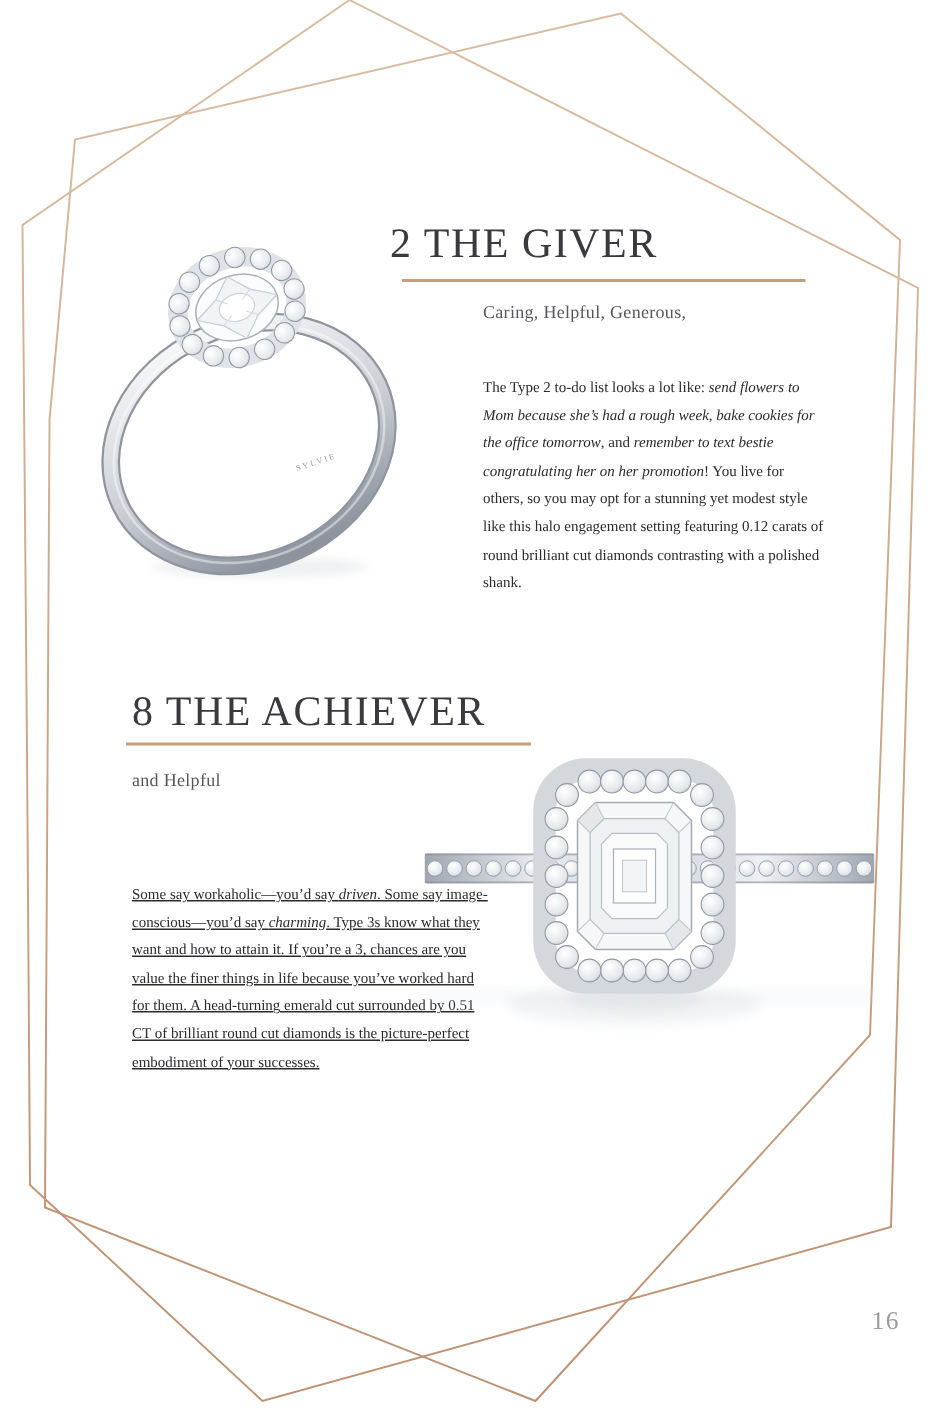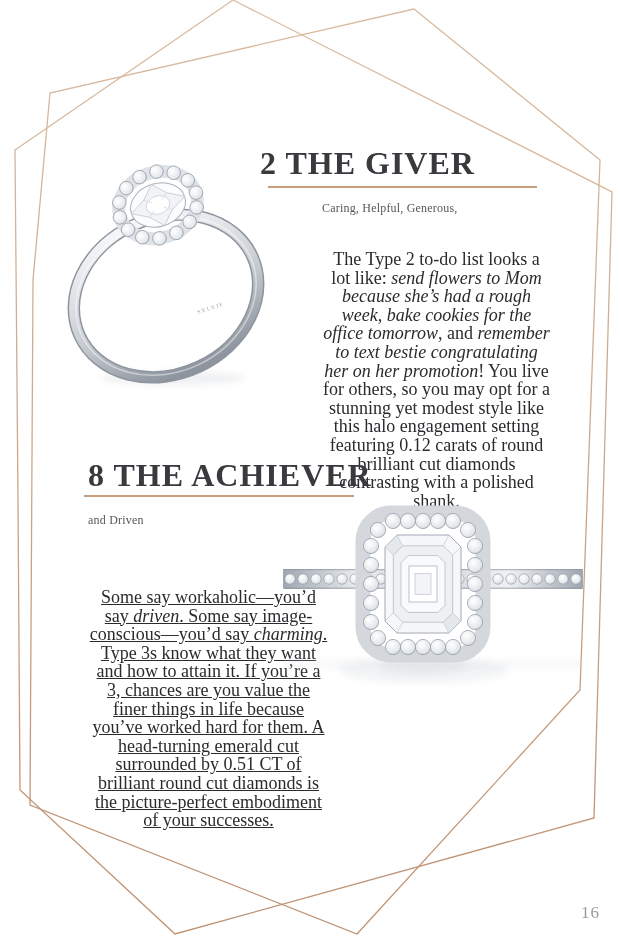--- a/index.html
+++ b/index.html
@@ -3,44 +3,44 @@
 <meta charset="utf-8">
 <style>
   html,body{margin:0;padding:0;background:#fff;}
   .page{
     position:relative;width:620px;height:940px;background:#fff;overflow:hidden;
     font-family:"Liberation Serif","DejaVu Serif",serif;
   }
   .abs{position:absolute;}
   .frame-svg{left:0;top:0;width:620px;height:940px;pointer-events:none;}
   h2.sec-heading{
-    margin:0;font-weight:bold;font-size:32px;line-height:28px;
+    margin:0;font-weight:normal;font-size:28px;line-height:28px;
     letter-spacing:1px;color:var(--heading-ink,#3a393e);white-space:nowrap;
   }
   .sec2-heading{left:260px;top:149px;}
   .sec3-heading{left:88px;top:461px;}
   .rule{height:2px;background:var(--accent-gold,#c79e7d);}
   .rule2{left:268px;top:186px;width:269px;}
   .rule3{left:84px;top:495px;width:270px;}
   .subtitle{
     font-size:12px;color:var(--subtitle-gray,#56565c);letter-spacing:.2px;
   }
   .subtitle2{left:322px;top:196px;line-height:24px;}
   .subtitle3{left:88px;top:507px;line-height:26px;}
   p.body-text{
-    margin:0;font-size:18px;line-height:18.6px;color:var(--body-ink,#2b2a2e);
-    text-align:center;
+    margin:0;font-size:10px;line-height:18.6px;color:var(--body-ink,#2b2a2e);
+    text-align:left;
   }
   .body2{left:322px;top:250px;width:229px;}
   .body3{left:88px;top:588px;width:241px;text-decoration:underline;}
   .it{font-style:italic;}
   .ring1-svg{left:48px;top:146px;width:262px;height:244px;}
   .ring2-svg{left:283px;top:488px;width:300px;height:215px;}
   .pageno{
-    right:20px;top:903px;font-size:17px;color:var(--page-number-gray,#9b9b9b);
+    right:20px;top:871px;font-size:17px;color:var(--page-number-gray,#9b9b9b);
     letter-spacing:1px;
   }
 </style>
 </head>
 <body>
 
 <div class="page">
 
   <svg class="abs frame-svg" viewBox="0 0 620 940">
     <defs>
@@ -107,21 +107,21 @@
     <div class="abs subtitle subtitle2">
       <div>Caring, Helpful, Generous,</div>
     </div>
     <p class="abs body-text body2"><span>The Type 2 to-do list looks a lot like: </span><span class="it">send flowers to Mom because she’s had a rough week, bake cookies for the office tomorrow</span><span>, and </span><span class="it">remember to text bestie congratulating her on her promotion</span><span>! You live for others, so you may opt for a stunning yet modest style like this halo engagement setting featuring 0.12 carats of round brilliant cut diamonds contrasting with a polished shank.</span></p>
   </section>
 
   <section>
     <h2 class="abs sec-heading sec3-heading">8 THE ACHIEVER</h2>
     <div class="abs rule rule3"></div>
     <div class="abs subtitle subtitle3">
-      <div>and Driven</div>
+      <div>and Helpful</div>
     </div>
     <p class="abs body-text body3"><span>Some say workaholic—you’d say </span><span class="it">driven</span><span>. Some say image-conscious—you’d say </span><span class="it">charming</span><span>. Type 3s know what they want and how to attain it. If you’re a 3, chances are you value the finer things in life because you’ve worked hard for them. A head-turning emerald cut surrounded by 0.51 CT of brilliant round cut diamonds is the picture-perfect embodiment of your successes.</span></p>
   </section>
 
   <svg class="abs ring2-svg" viewBox="0 0 300 215">
     <defs>
       <linearGradient id="bandGrad2" x1="0" y1="0" x2="1" y2="0">
         <stop offset="0" stop-color="#9fa6b0"></stop>
         <stop offset="0.25" stop-color="#e9ecef"></stop>
         <stop offset="0.5" stop-color="#cfd4da"></stop>

